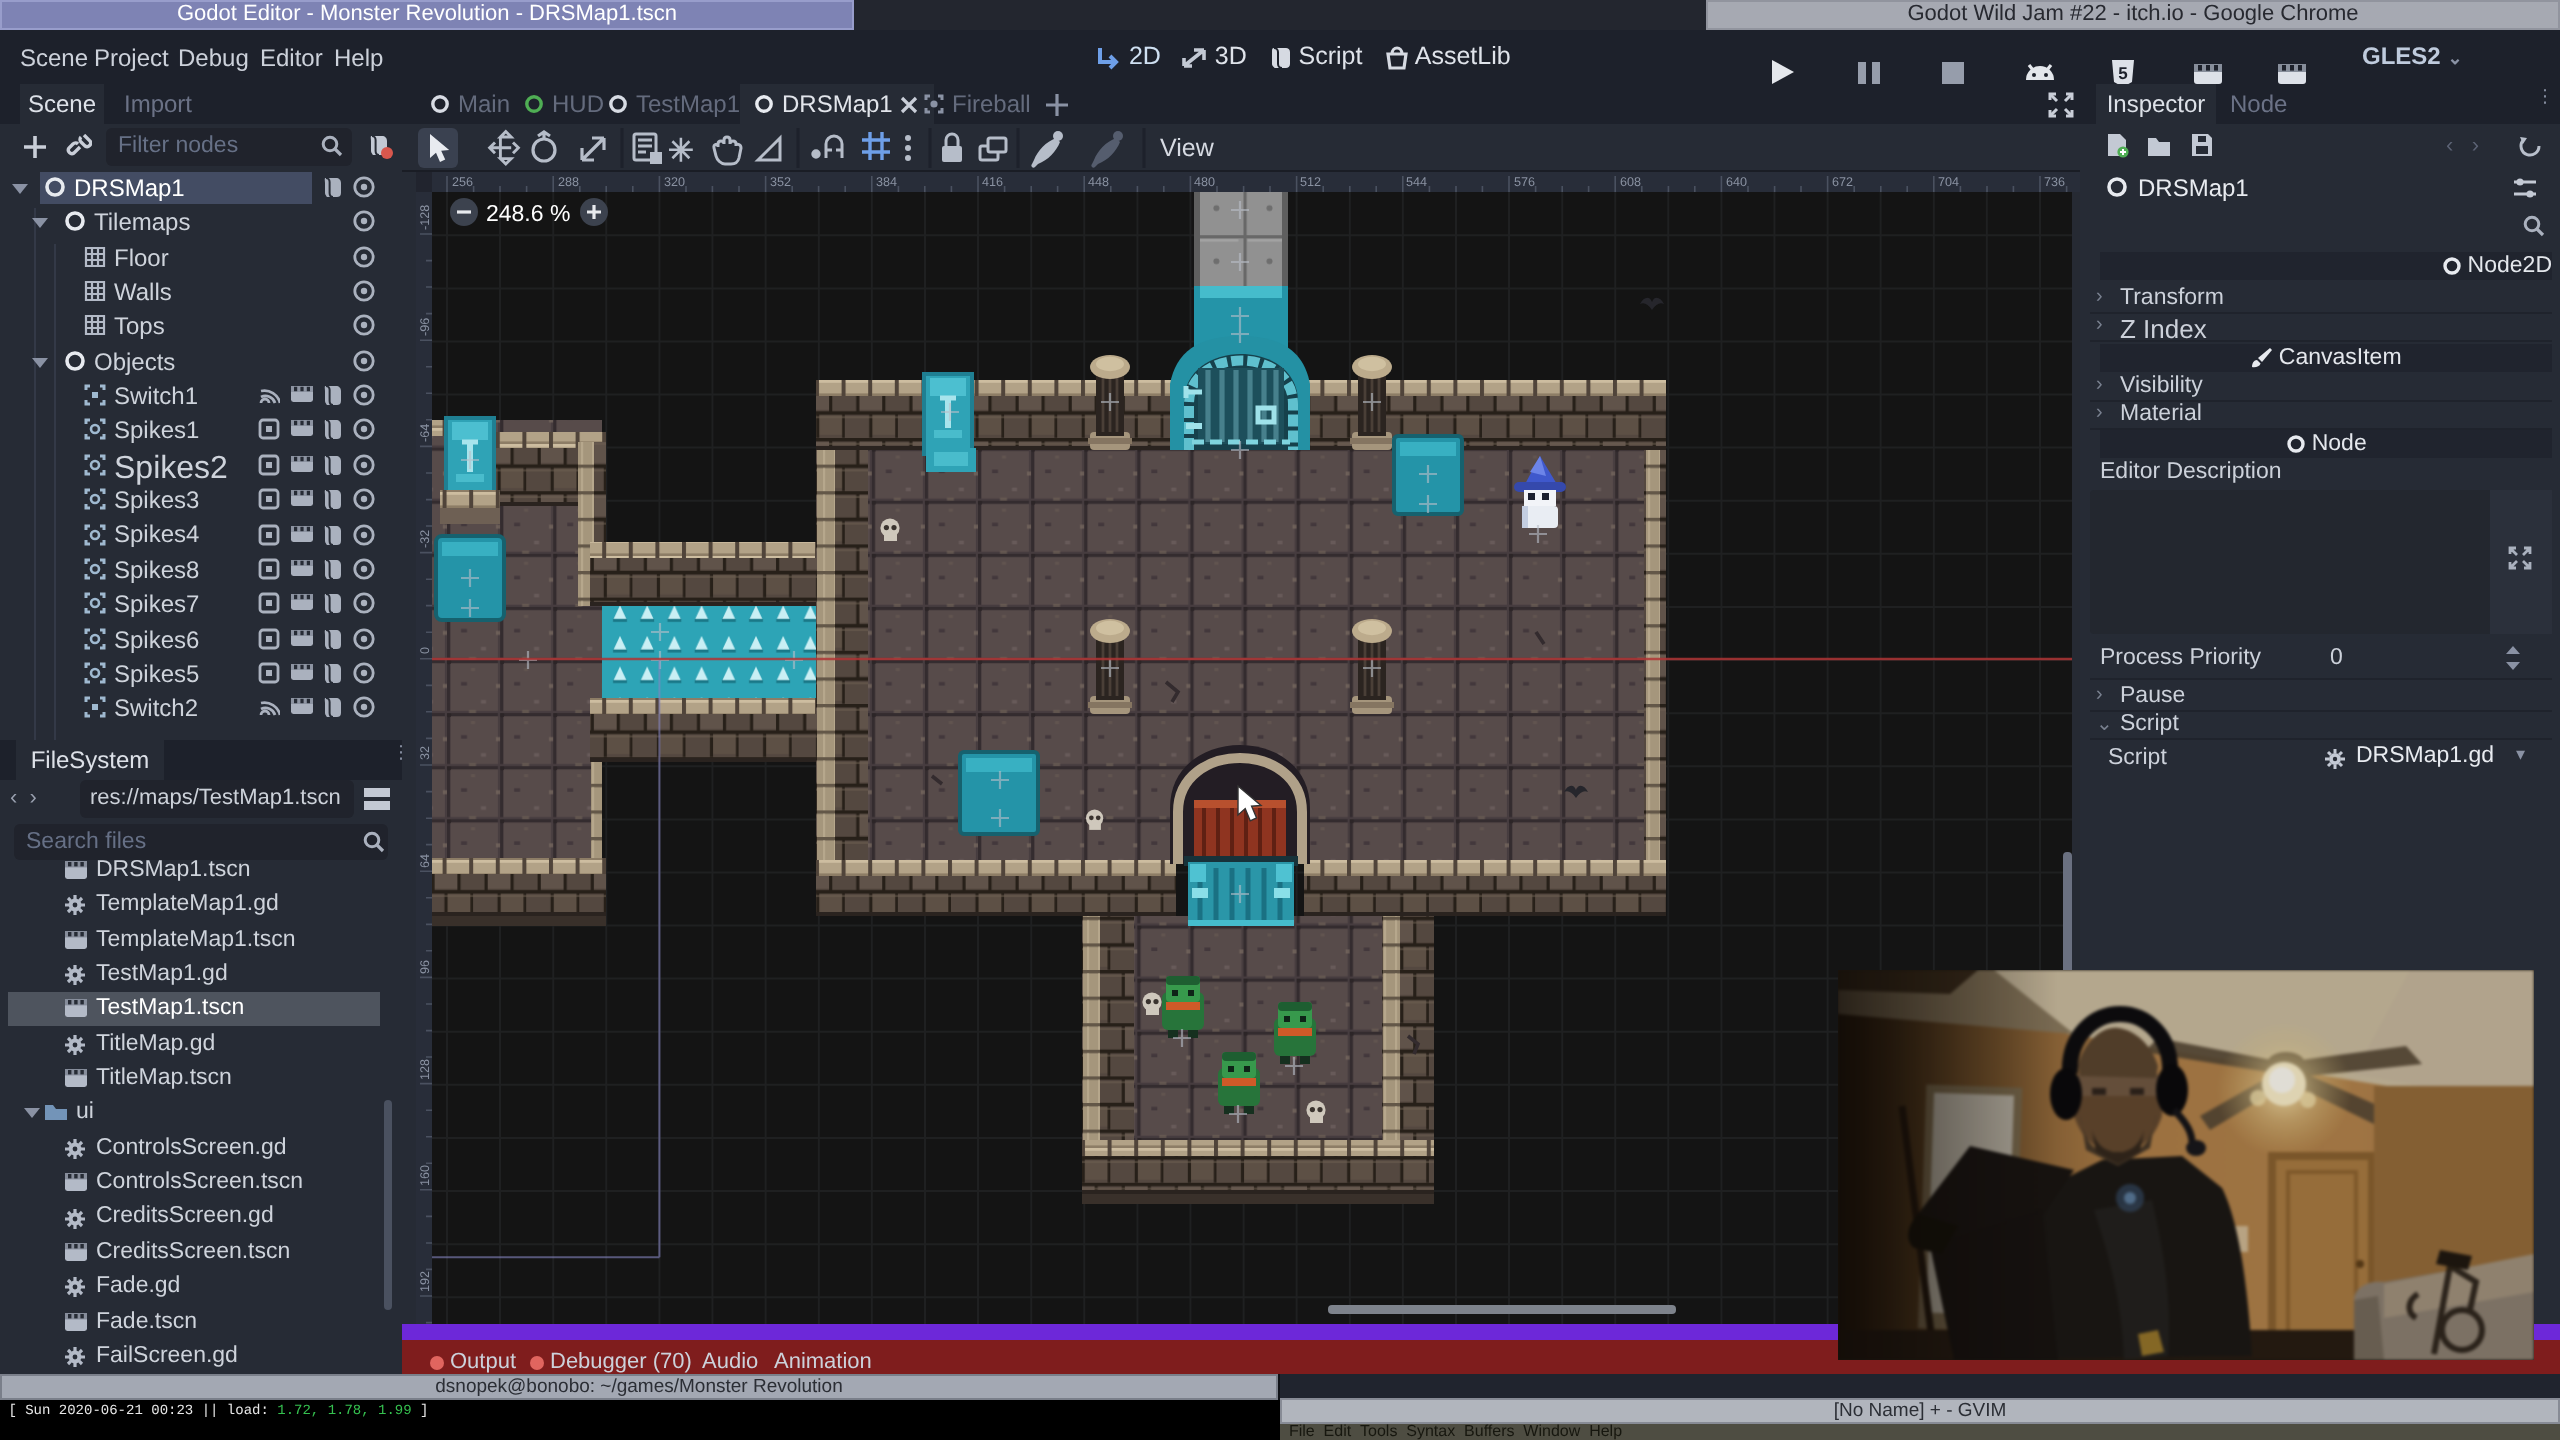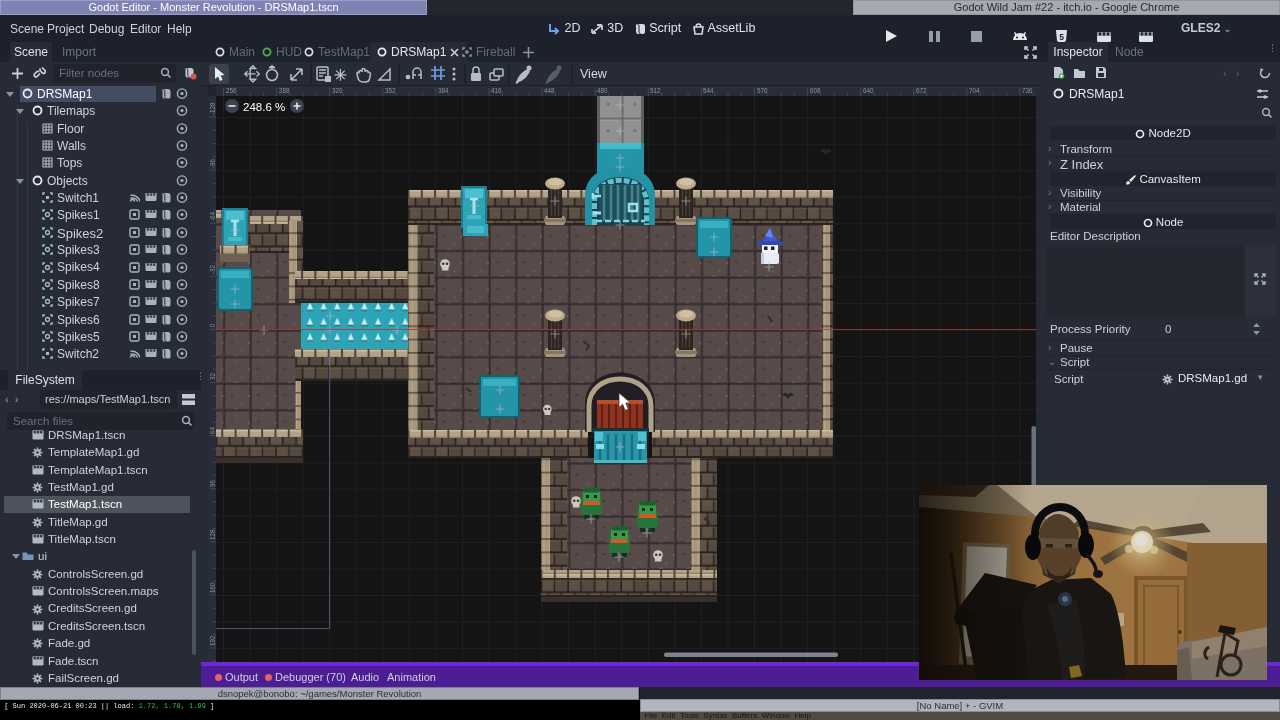--- a/index.html
+++ b/index.html
@@ -219,21 +219,21 @@
     </svg>
 <svg class="a" style="left:176px;top:167.45000000000002px" width="12" height="11">
       <circle cx="6" cy="5.5" r="4.6" fill="none" stroke="#aab1be" stroke-width="1.4"></circle>
       <circle cx="6" cy="5.5" r="1.6" fill="#aab1be"></circle>
     </svg>
 
 <svg class="a" style="left:42px;top:184.8px" width="11" height="11">
       <path d="M1 3V1h2M8 1h2v2M10 8v2H8M3 10H1V8" stroke="#9fb9d0" stroke-width="1.5" fill="none"></path>
       <circle cx="5.5" cy="5.5" r="2" fill="none" stroke="#9fb9d0" stroke-width="1.3"></circle>
     </svg>
-<div class="a" style="left:57px;top:184px;font-size:13px;color:#ced3db">Spikes2</div>
+<div class="a" style="left:57px;top:184px;font-size:16px;color:#ced3db">Spikes2</div>
 <svg class="a" style="left:129px;top:184.8px" width="11" height="11">
       <rect x="1" y="1" width="9" height="9" rx="1.5" fill="none" stroke="#aab1be" stroke-width="1.4"></rect>
       <rect x="4" y="4" width="3" height="3" fill="#aab1be"></rect>
     </svg>
 <svg class="a" style="left:145px;top:184.8px" width="12" height="10">
       <rect x="0.5" y="1" width="11" height="8" rx="1.2" fill="#aab1be"></rect>
       <rect x="0.5" y="1" width="11" height="3" fill="#8d94a2"></rect>
       <rect x="2" y="1.4" width="1.6" height="2.2" fill="#262b35"></rect>
       <rect x="5.2" y="1.4" width="1.6" height="2.2" fill="#262b35"></rect>
       <rect x="8.4" y="1.4" width="1.6" height="2.2" fill="#262b35"></rect>
@@ -520,21 +520,21 @@
     </svg>
 <div class="a" style="left:48px;top:526px;font-size:11.5px;color:#ced3db">ControlsScreen.gd</div>
 
 <svg class="a" style="left:32px;top:544.15px" width="12" height="10">
       <rect x="0.5" y="0.5" width="11" height="9" rx="1.2" fill="#b3bac7"></rect>
       <rect x="0.5" y="0.5" width="11" height="3.2" fill="#868d9b"></rect>
       <rect x="2" y="1" width="1.7" height="2.2" fill="#262b35"></rect>
       <rect x="5.1" y="1" width="1.7" height="2.2" fill="#262b35"></rect>
       <rect x="8.2" y="1" width="1.7" height="2.2" fill="#262b35"></rect>
     </svg>
-<div class="a" style="left:48px;top:543px;font-size:11.5px;color:#ced3db">ControlsScreen.maps</div>
+<div class="a" style="left:48px;top:543px;font-size:11.5px;color:#ced3db">ControlsScreen.tscn</div>
 
 <svg class="a" style="left:32px;top:561.5px" width="11" height="11">
       <circle cx="5.5" cy="5.5" r="3.2" fill="#b3bac7"></circle>
       <g stroke="#b3bac7" stroke-width="1.6">
         <path d="M5.5 0.5v2M5.5 8.5v2M0.5 5.5h2M8.5 5.5h2M2 2l1.4 1.4M7.6 7.6L9 9M9 2L7.6 3.4M3.4 7.6L2 9"></path>
       </g>
       <circle cx="5.5" cy="5.5" r="1.2" fill="#262b35"></circle>
     </svg>
 <div class="a" style="left:48px;top:560px;font-size:11.5px;color:#ced3db">CreditsScreen.gd</div>
 
@@ -1021,21 +1021,21 @@
       <path d="M1 3h11M1 9h11" stroke="#c3c9d4" stroke-width="1.5"></path>
       <circle cx="4" cy="3" r="1.8" fill="#c3c9d4"></circle>
       <circle cx="9" cy="9" r="1.8" fill="#c3c9d4"></circle>
     </svg>
 
 <svg class="a" style="left:221px;top:65px" width="12" height="12">
       <circle cx="5" cy="5" r="3.4" fill="none" stroke="#aab1be" stroke-width="1.5"></circle>
       <path d="M7.5 7.5l3 3" stroke="#aab1be" stroke-width="1.6"></path>
     </svg>
 <div class="a" style="left:10px;top:84px;width:226px;height:14px;background:#20242e"></div>
-    <div class="a" style="left:10px;top:84px;width:226px;height:14px;color:#e4e7ec;font-size:11.5px;text-align:center;line-height:14px"><svg class="ico" width="10" height="10">
+    <div class="a" style="left:10px;top:84px;width:226px;height:14px;color:#e4e7ec;font-size:11.5px;text-align:right;line-height:14px"><svg class="ico" width="10" height="10">
         <circle cx="5" cy="5" r="3.5" fill="none" stroke="#e7eaef" stroke-width="1.7"></circle>
       </svg>&nbsp;Node2D</div>
 <div class="a" style="left:8px;top:101px;color:#79808f;font-size:10px">›</div>
     <div class="a" style="left:20px;top:101px;font-size:11.5px;color:#ccd1da">Transform</div>
     <div class="a" style="left:5px;top:114px;width:231px;height:1px;background:#1f232c"></div>
 <div class="a" style="left:8px;top:115px;color:#79808f;font-size:10px">›</div>
     <div class="a" style="left:20px;top:115px;font-size:13px;color:#ccd1da">Z Index</div>
     <div class="a" style="left:5px;top:128px;width:231px;height:1px;background:#1f232c"></div>
 <div class="a" style="left:10px;top:130px;width:226px;height:14px;background:#20242e"></div>
     <div class="a" style="left:10px;top:130px;width:226px;height:14px;color:#e4e7ec;font-size:11.5px;text-align:center;line-height:14px"><svg class="ico" width="11" height="10">
@@ -1081,21 +1081,21 @@
       <circle cx="5.5" cy="5.5" r="3" fill="#c3c9d4"></circle>
       <g stroke="#c3c9d4" stroke-width="1.5">
         <path d="M5.5 .5v2M5.5 8.5v2M.5 5.5h2M8.5 5.5h2M2 2l1.4 1.4M7.6 7.6L9 9M9 2L7.6 3.4M3.4 7.6L2 9"></path>
       </g>
       <circle cx="5.5" cy="5.5" r="1.1" fill="#262b35"></circle>
     </svg>
 <div class="a" style="left:138px;top:330px;font-size:11.5px;color:#e8ebf0">DRSMap1.gd</div>
 <div class="a" style="left:218px;top:330px;font-size:9px;color:#8a92a4">▾</div>
 </div>
 
-<div class="a" id="botpanel" style="left:201px;top:662px;width:1079px;height:25px;background:#4c1d95;border-top:4px solid #6d28d9">
+<div class="a" id="botpanel" style="left:201px;top:662px;width:1079px;height:25px;background:#7f1d1d;border-top:8px solid #6d28d9">
 <span class="a" style="left:14px;top:8px;width:7px;height:7px;border-radius:50%;background:#e0655f"></span>
 <div class="a txt" style="left:24px;top:5px;font-size:11px">Output</div>
 <span class="a" style="left:64px;top:8px;width:7px;height:7px;border-radius:50%;background:#e0655f"></span>
 <div class="a txt" style="left:74px;top:5px;font-size:11px">Debugger (70)</div>
 <div class="a txt" style="left:150px;top:5px;font-size:11px">Audio</div>
 <div class="a txt" style="left:186px;top:5px;font-size:11px">Animation</div>
 </div>
 
 <div class="a" id="webcam" style="left:919px;top:485px;width:348px;height:195px;background:#1a140e;overflow:hidden">
 <svg width="348" height="195" viewBox="0 0 348 195" style="filter:blur(0.7px)">

